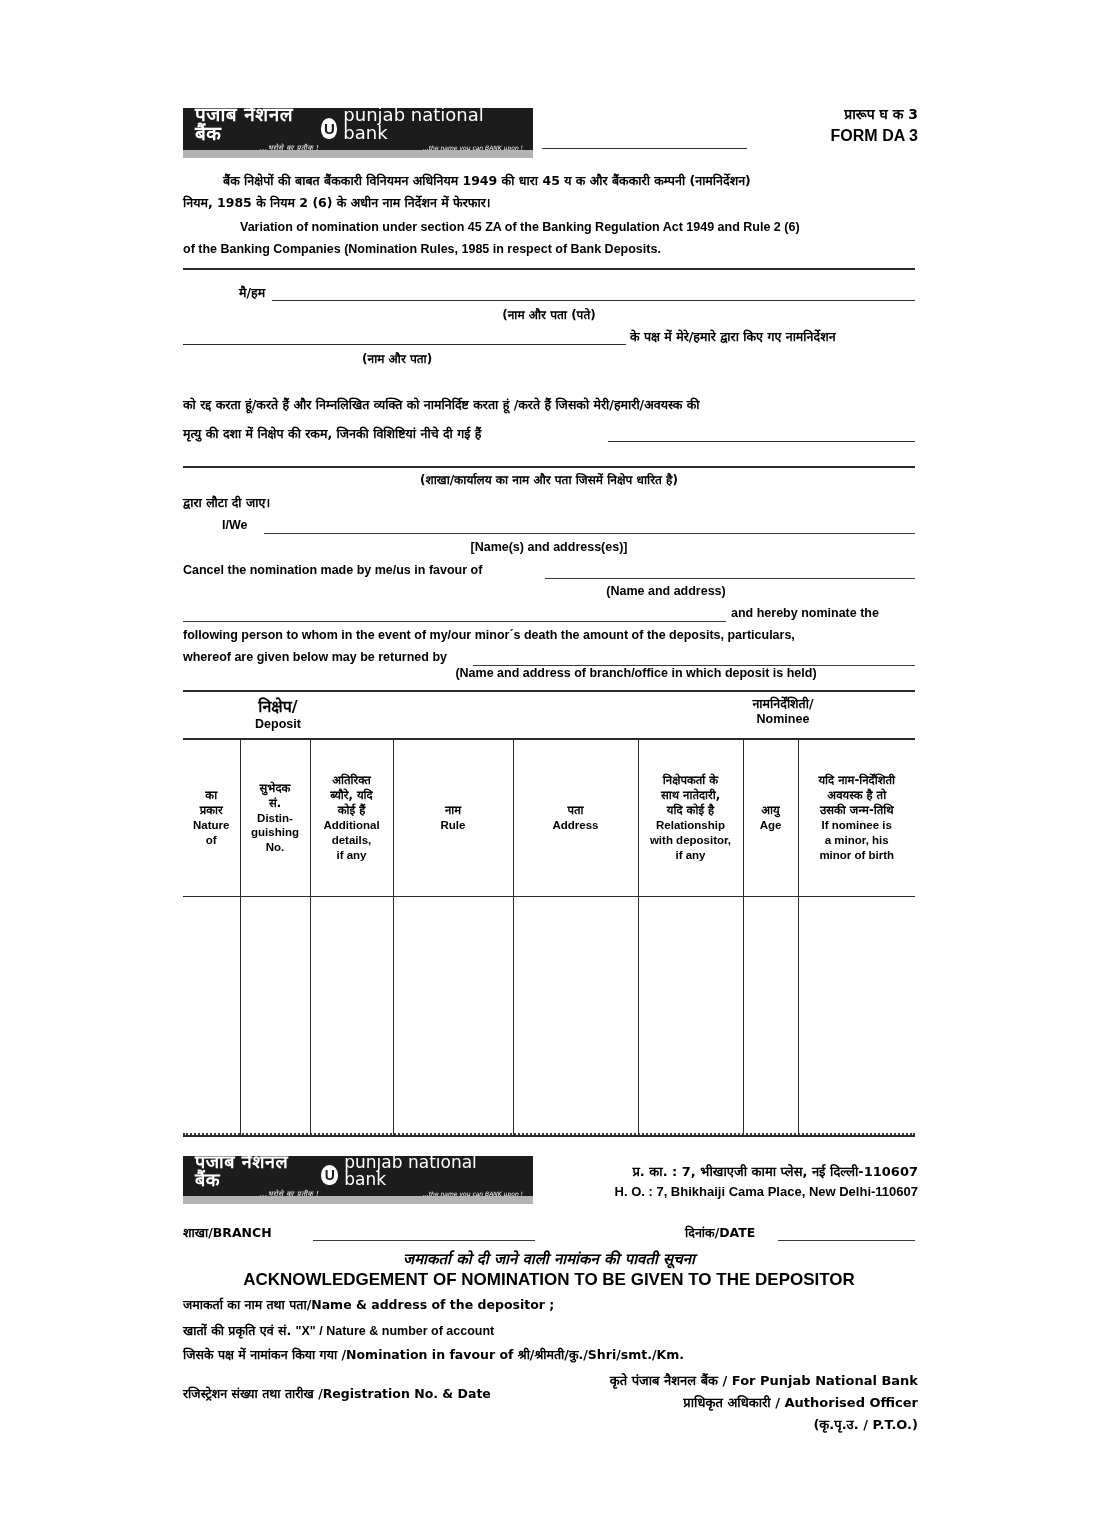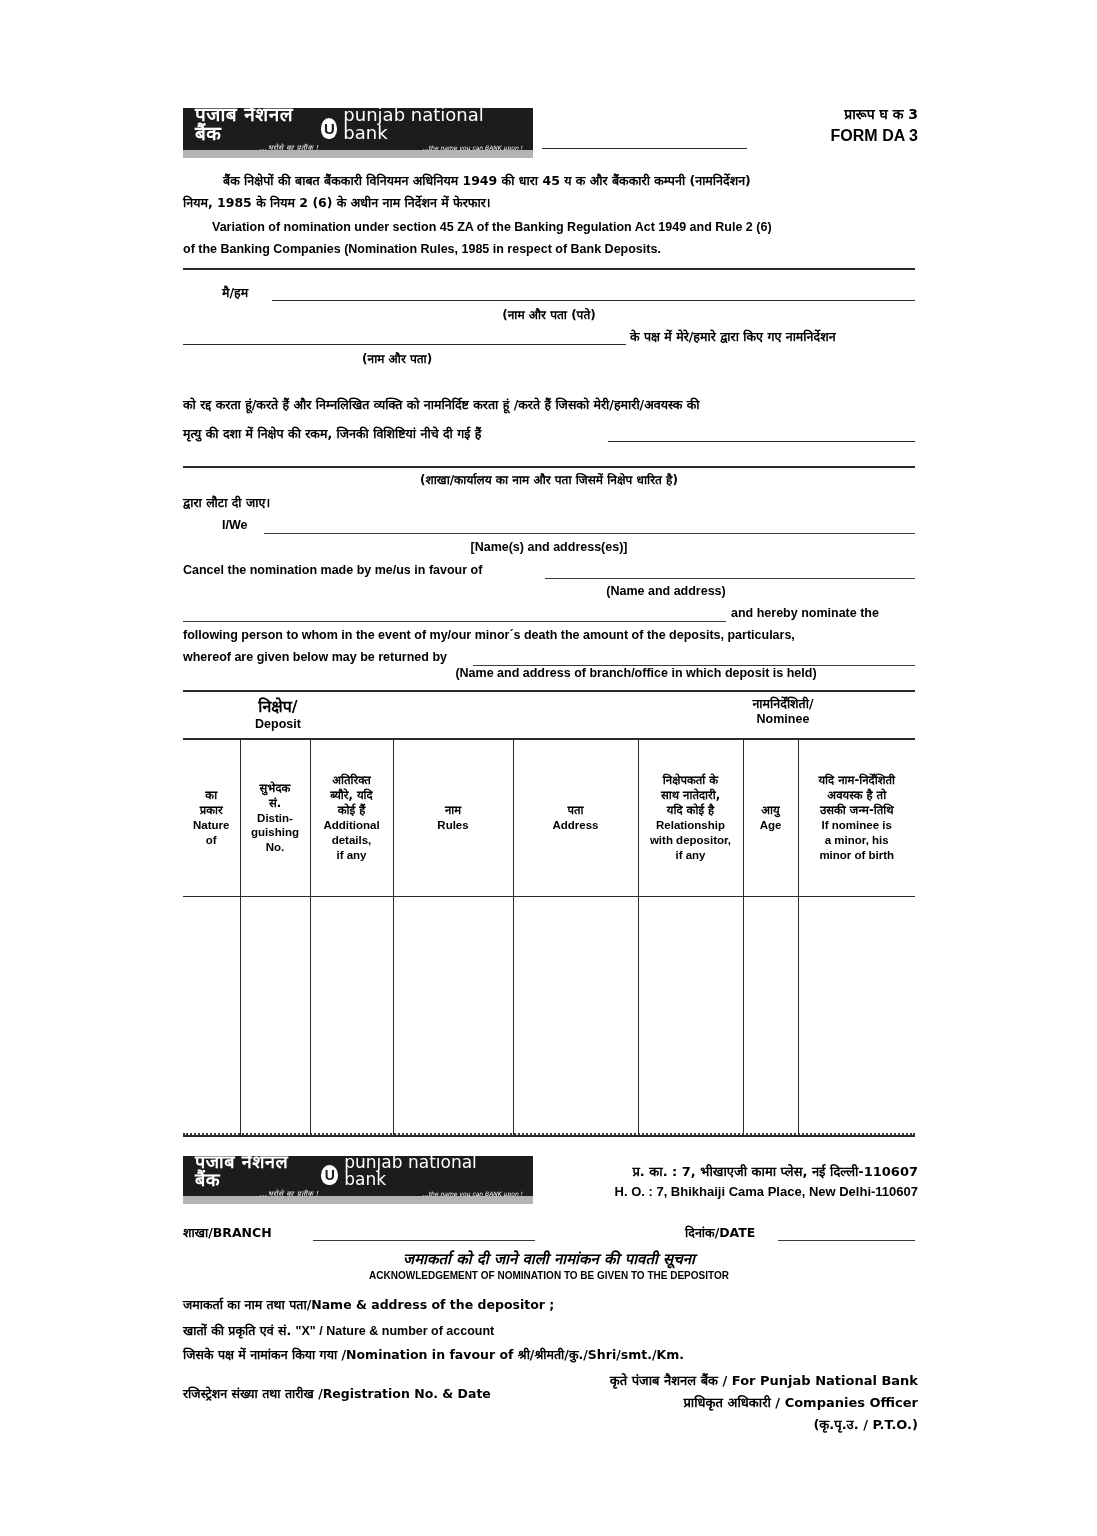--- a/index.html
+++ b/index.html
@@ -57,26 +57,26 @@
   </div>
   <div class="abs logo-grey" style="left:183px;top:150px;width:350px;height:8px;"></div>
 
   <div class="abs rule" style="left:542px;top:130px;width:205px;height:18px;"></div>
 
   <div class="abs hin rt" style="left:600px;top:104px;width:318px;font-size:14px;">प्रारूप घ क 3</div>
   <div class="abs eng rt" style="left:600px;top:127px;width:318px;font-size:16px;">FORM DA 3</div>
 
   <div class="abs hin" style="left:183px;top:172px;width:734px;text-indent:40px;">बैंक निक्षेपों की बाबत  बैंककारी विनियमन  अधिनियम 1949 की धारा 45 य क और बैंककारी कम्पनी (नामनिर्देशन)</div>
   <div class="abs hin" style="left:183px;top:194px;width:734px;">नियम, 1985 के नियम 2 (6) के अधीन नाम निर्देशन में फेरफार।</div>
-  <div class="abs eng" style="left:170px;top:220px;width:734px;text-indent:42px;">Variation of  nomination  under section 45 ZA of  the Banking  Regulation Act 1949 and Rule 2 (6)</div>
+  <div class="abs eng" style="left:198px;top:220px;width:734px;text-indent:42px;">Variation of  nomination  under section 45 ZA of  the Banking  Regulation Act 1949 and Rule 2 (6)</div>
   <div class="abs eng" style="left:183px;top:242px;width:734px;">of the Banking Companies (Nomination Rules, 1985 in respect of Bank Deposits.</div>
 
   <div class="abs rule-thick" style="left:183px;top:268px;width:732px;"></div>
 
-  <div class="abs hin" style="left:222px;top:284px;">मै/हम</div>
+  <div class="abs hin" style="left:239px;top:284px;">मै/हम</div>
   <div class="abs rule" style="left:272px;top:284px;width:643px;height:16px;"></div>
   <div class="abs hin ctr" style="left:183px;top:306px;width:732px;font-size:12px;">(नाम और पता  (पते)</div>
 
   <div class="abs rule" style="left:183px;top:328px;width:443px;height:16px;"></div>
   <div class="abs hin" style="left:630px;top:328px;">के पक्ष में मेरे/हमारे द्वारा किए गए नामनिर्देशन</div>
   <div class="abs hin" style="left:362px;top:350px;font-size:12px;">(नाम और पता)</div>
 
   <div class="abs hin" style="left:183px;top:396px;width:734px;">को रद्द करता हूं/करते हैं और निम्नलिखित व्यक्ति को नामनिर्दिष्ट  करता हूं /करते हैं जिसको मेरी/हमारी/अवयस्क की</div>
   <div class="abs hin" style="left:183px;top:425px;">मृत्यु की दशा में निक्षेप की रकम, जिनकी विशिष्टियां नीचे दी गई हैं</div>
   <div class="abs rule" style="left:608px;top:425px;width:307px;height:16px;"></div>
@@ -142,21 +142,21 @@
         <td class="head">
           <div class="h">अतिरिक्त</div>
           <div class="h">ब्यौरे, यदि</div>
           <div class="h">कोई हैं</div>
           <div class="e">Additional</div>
           <div class="e">details,</div>
           <div class="e">if any</div>
         </td>
         <td class="head">
           <div class="h">नाम</div>
-          <div class="e">Rules</div>
+          <div class="e">Rule</div>
         </td>
         <td class="head">
           <div class="h">पता</div>
           <div class="e">Address</div>
         </td>
         <td class="head">
           <div class="h">निक्षेपकर्ता के</div>
           <div class="h">साथ नातेदारी,</div>
           <div class="h">यदि कोई है</div>
           <div class="e">Relationship</div>
@@ -207,29 +207,29 @@
 
   <div class="abs hin rt" style="left:555px;top:1162px;width:363px;font-size:13px;">प्र. का. : 7, भीखाएजी कामा प्लेस, नई दिल्ली-110607</div>
   <div class="abs eng rt" style="left:555px;top:1184px;width:363px;font-size:13px;">H. O. : 7, Bhikhaiji Cama Place, New Delhi-110607</div>
 
   <div class="abs hin" style="left:183px;top:1224px;">शाखा/BRANCH</div>
   <div class="abs rule-thin" style="left:313px;top:1224px;width:222px;height:16px;"></div>
   <div class="abs hin" style="left:685px;top:1224px;">दिनांक/DATE</div>
   <div class="abs rule-thin" style="left:778px;top:1224px;width:137px;height:16px;"></div>
 
   <div class="abs hin ctr" style="left:183px;top:1248px;width:732px;font-size:15px;font-style:italic;">जमाकर्ता को दी जाने वाली नामांकन की पावती सूचना</div>
-  <div class="abs eng ctr" style="left:183px;top:1270px;width:732px;font-size:10px;">ACKNOWLEDGEMENT OF NOMINATION TO BE GIVEN TO THE DEPOSITOR</div>
+  <div class="abs eng ctr" style="left:183px;top:1270px;width:732px;font-size:17px;">ACKNOWLEDGEMENT OF NOMINATION TO BE GIVEN TO THE DEPOSITOR</div>
 
   <div class="abs hin" style="left:183px;top:1296px;">जमाकर्ता का नाम तथा पता/Name &amp; address of the depositor ;</div>
 
   <div class="abs hin" style="left:183px;top:1322px;white-space:nowrap;">
     <span>खातों की प्रकृति एवं सं. </span><span class="eng">"X"</span><span class="eng"> / Nature &amp; number of account</span>
   </div>
 
   <div class="abs hin" style="left:183px;top:1346px;">जिसके पक्ष में नामांकन किया गया /Nomination in favour of श्री/श्रीमती/कु./Shri/smt./Km.</div>
 
   <div class="abs hin" style="left:183px;top:1385px;">रजिस्ट्रेशन संख्या तथा तारीख /Registration No. &amp; Date</div>
 
   <div class="abs hin rt" style="left:555px;top:1371px;width:363px;font-size:13px;">कृते पंजाब नैशनल बैंक / For Punjab National Bank</div>
-  <div class="abs hin rt" style="left:555px;top:1393px;width:363px;font-size:13px;">प्राधिकृत अधिकारी / Companies Officer</div>
+  <div class="abs hin rt" style="left:555px;top:1393px;width:363px;font-size:13px;">प्राधिकृत अधिकारी / Authorised Officer</div>
   <div class="abs hin rt" style="left:555px;top:1415px;width:363px;font-size:13px;">(कृ.पृ.उ. / P.T.O.)</div>
 
 </div>
 
 </body></html>

